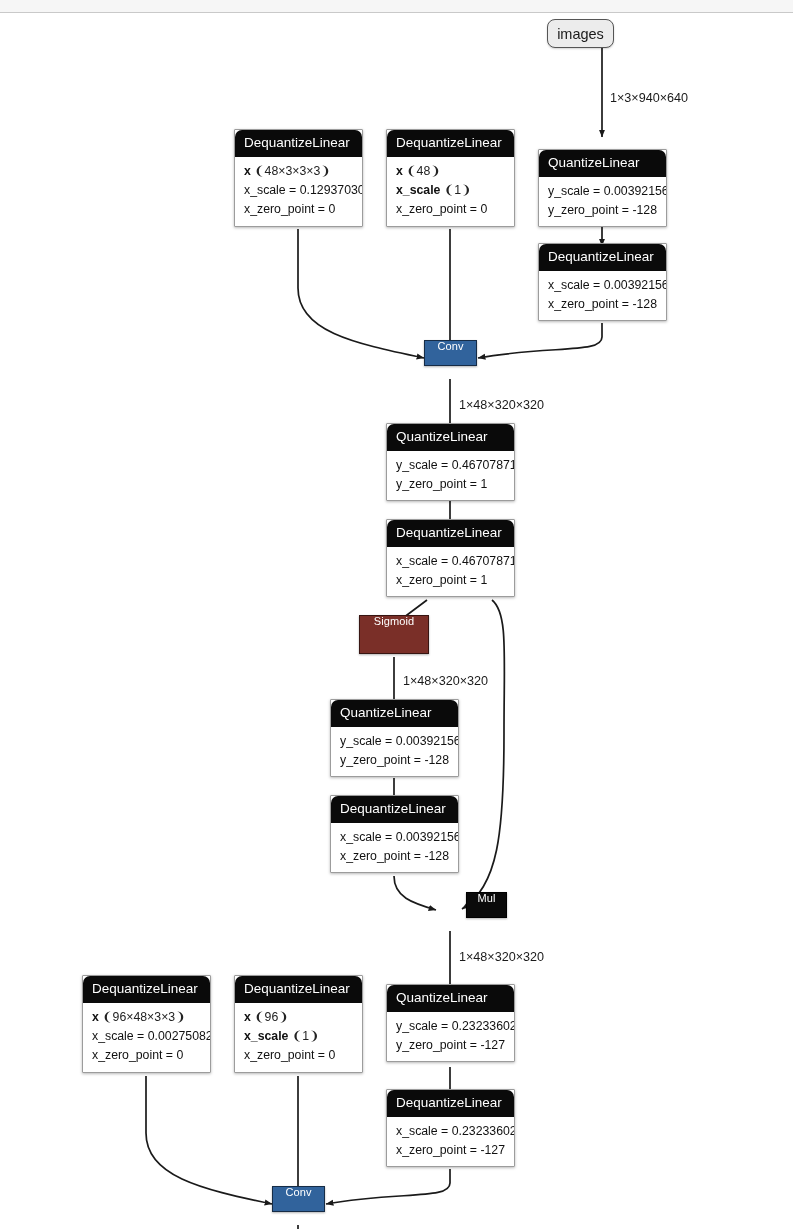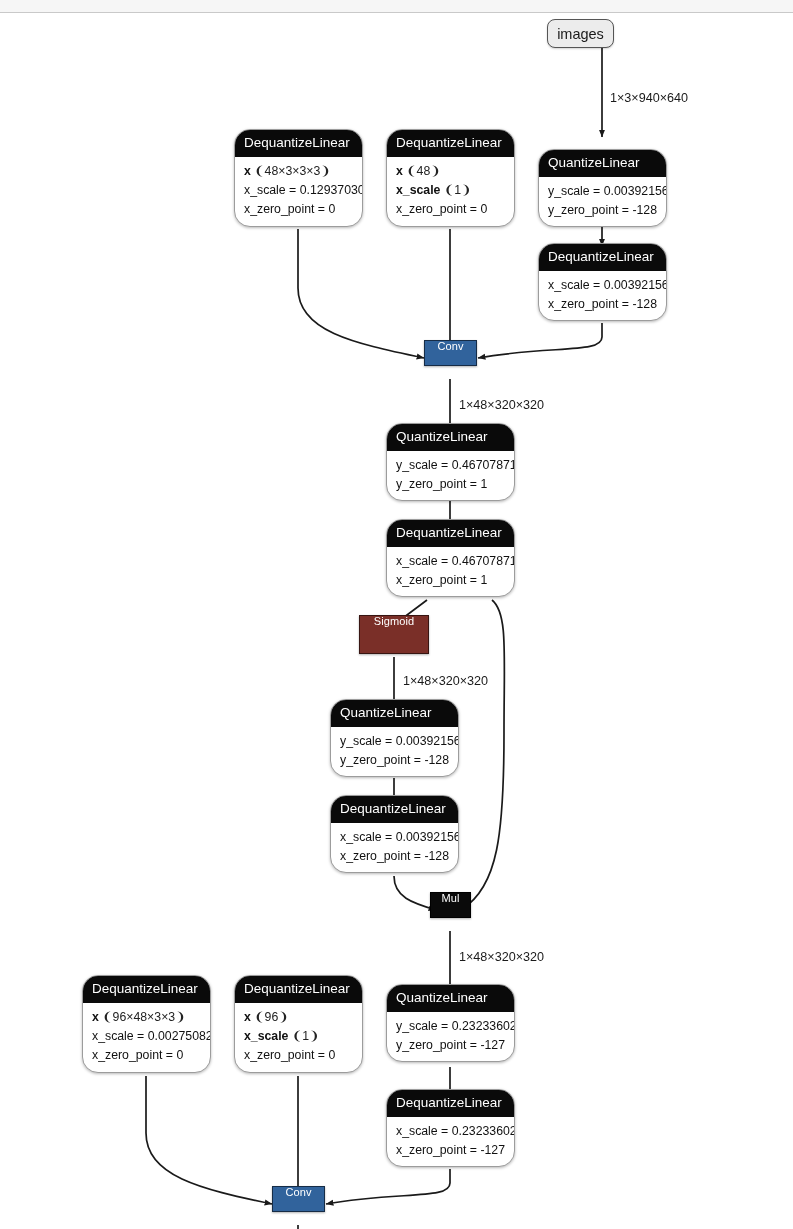--- a/index.html
+++ b/index.html
@@ -53,40 +53,40 @@
     line-height: 1;
     display: flex;
     align-items: flex-start;
     justify-content: center;
     border: 1px solid rgba(0,0,0,0.55);
     box-shadow: 0 1px 2px rgba(0,0,0,0.30);
     letter-spacing: .1px;
   }
   .op.conv   { background: #31639c; }
   .op.sigmoid{ background: #7a2f28; }
-  .op.mul    { background: #0a0a0a; border-color: #000; }
+  .op.mul    { background: #0a0a0a; border-color: #000; margin-left: 36px; }
 
   
   .io {
     border-radius: 8px;
     background: #ececec;
     border: 1px solid #555555;
     color: #1a1a1a;
     font-size: 14.5px;
     display: flex;
     align-items: center;
     justify-content: center;
     box-shadow: 0 1px 2px rgba(0,0,0,0.18);
   }
 
   
   .card {
     background: #ffffff;
     border: 1px solid #9c9c9c;
-    border-radius: 16px;
+    border-radius: 1px;
     box-shadow: 0 1px 3px rgba(0,0,0,0.28);
     overflow: hidden;
   }
   .card .card-head {
     background: #0a0a0a;
     color: #ffffff;
     font-size: 13.5px;
     padding: 5px 9px 6px 9px;
     line-height: 1.15;
     white-space: nowrap;

